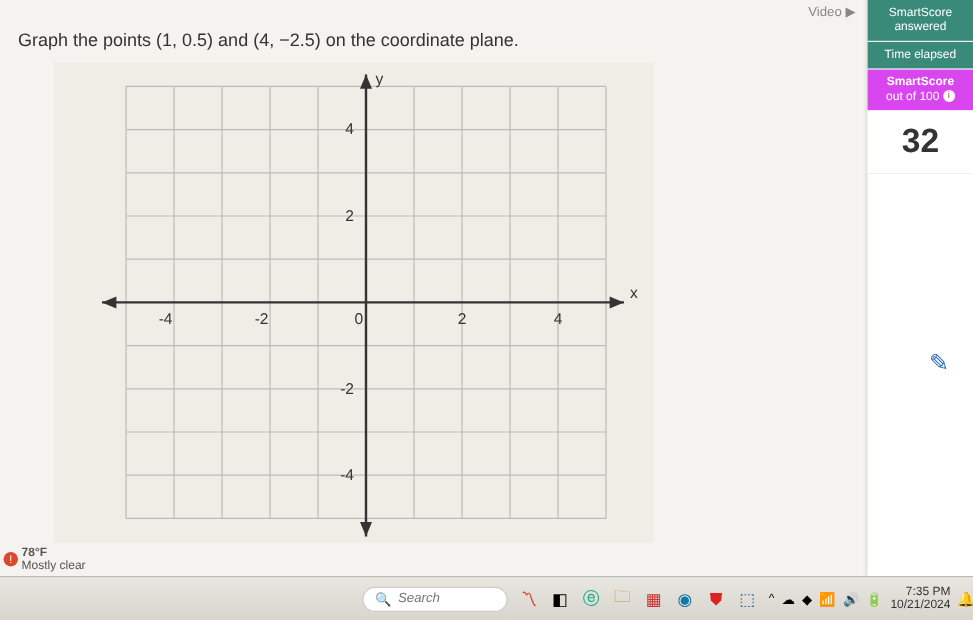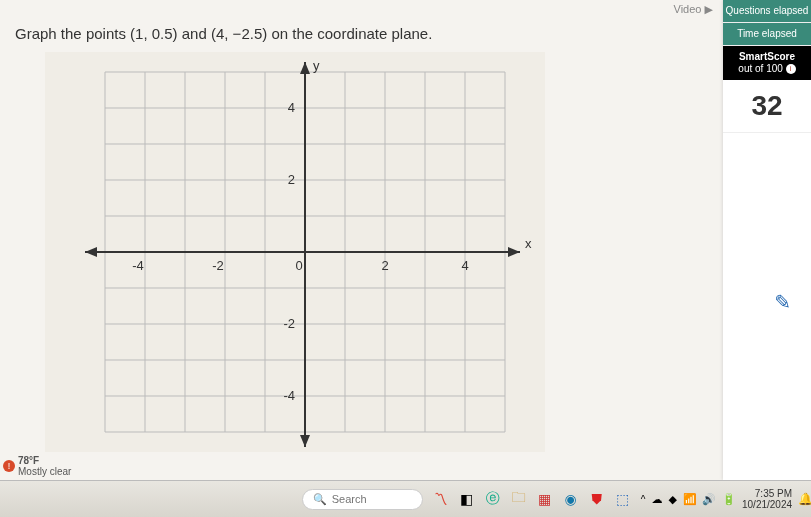--- a/index.html
+++ b/index.html
@@ -84,21 +84,21 @@
     .time-cell {
       flex: 1;
       padding: 4px 0;
       border-right: 1px solid #eee;
       background: #fafafa;
     }
     .time-cell:last-child { border-right: none; }
     .time-num { font-size: 13px; font-weight: bold; color: #333; }
     .time-lab { font-size: 7px; color: #999; }
     .smartscore-header {
-      background: #000000;
+      background: #d946ef;
       color: #fff;
       font-size: 10px;
       padding: 5px 2px;
       line-height: 1.2;
     }
     .info-icon {
       display:inline-block;
       width:10px;height:10px;
       background:#fff;color:#b54a3a;
       border-radius:50%;
@@ -242,21 +242,21 @@
       <text class="axis-label" x="250" y="60" text-anchor="end">4</text>
       <text class="axis-label" x="250" y="132" text-anchor="end">2</text>
       <text class="axis-label" x="250" y="276" text-anchor="end">-2</text>
       <text class="axis-label" x="250" y="348" text-anchor="end">-4</text>
     </svg>
   </div>
 </div>
 
 <div class="sidebar">
   <div class="side-block">
-    <div class="side-header">Questions elapsed</div>
+    <div class="side-header">SmartScore answered</div>
   </div>
   <div class="side-block">
     <div class="side-header">Time elapsed</div>
   </div>
   <div class="side-block">
     <div class="smartscore-header">
       <div><b>SmartScore</b></div>
       <span>out of 100</span>
       <span class="info-icon">i</span>
     </div>
@@ -276,21 +276,21 @@
 
 <div class="taskbar">
   <div class="win-logo">
     <span></span>
       <span></span>
       <span></span>
       <span></span>
   </div>
   <div class="search-box">
     <span>🔍</span>
-    <input type="text" style="border: none; outline: none; width: 80px; font-size: 11px;" placeholder="Search">
+    <input type="text" style="border: none; outline: none; width: 80px; font-size: 11px; font-style: italic;" placeholder="Search">
   </div>
   <div class="tb-icons-center">
     <div class="tb-icon" style="color:#d43">〽</div>
     <div class="tb-icon">◧</div>
     <div class="tb-icon" style="color:#1a8">ⓔ</div>
     <div class="tb-icon" style="color:#c93">🗀</div>
     <div class="tb-icon" style="color:#c33">▦</div>
     <div class="tb-icon" style="color:#17a">◉</div>
     <div class="tb-icon" style="color:#d22">⛊</div>
     <div class="tb-icon" style="color:#26b">⬚</div>

